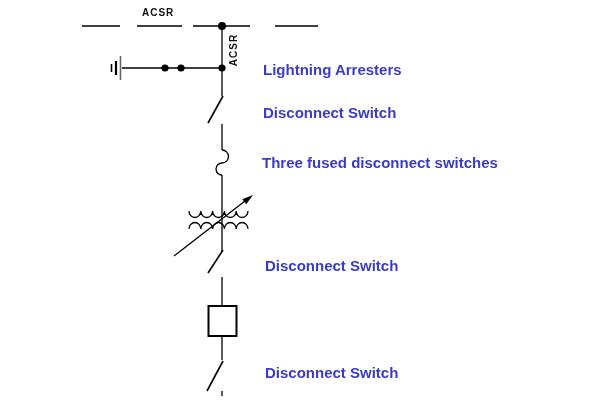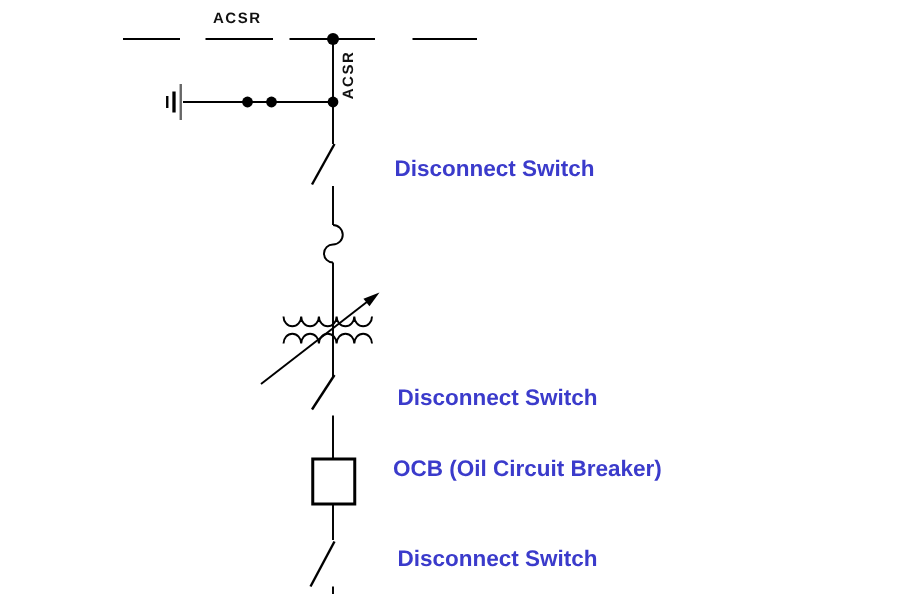--- a/index.html
+++ b/index.html
@@ -79,17 +79,18 @@
 
       <rect x="208.5" y="306" width="28" height="30" fill="#ffffff" stroke-width="2"></rect>
 
       <line x1="207" y1="391" x2="223" y2="361" stroke-width="1.6"></line>
     </g>
   </svg>
 
   <div class="lbl cad acsr-top">ACSR</div>
   <div class="lbl cad acsr-vert">ACSR</div>
 
+  <div class="lbl blue lbl-arresters">Lightning Arresters</div>
   <div class="lbl blue lbl-ds1">Disconnect Switch</div>
+  <div class="lbl blue lbl-fused">Three fused disconnect switches</div>
   <div class="lbl blue lbl-ds2">Disconnect Switch</div>
-  <div class="lbl blue lbl-ocb">OCB (Oil Circuit Breaker)</div>
   <div class="lbl blue lbl-ds3">Disconnect Switch</div>
 </div>
 
 </body></html>

